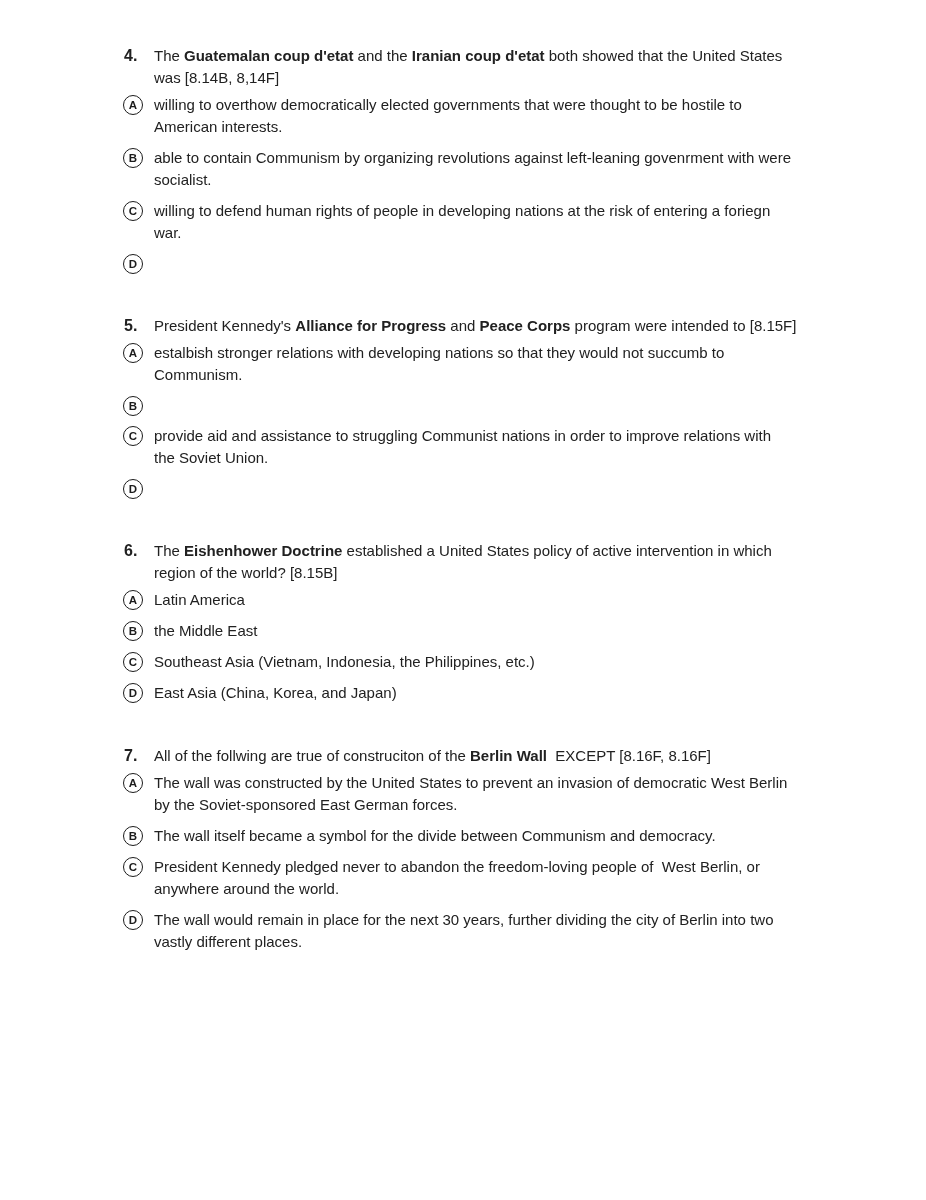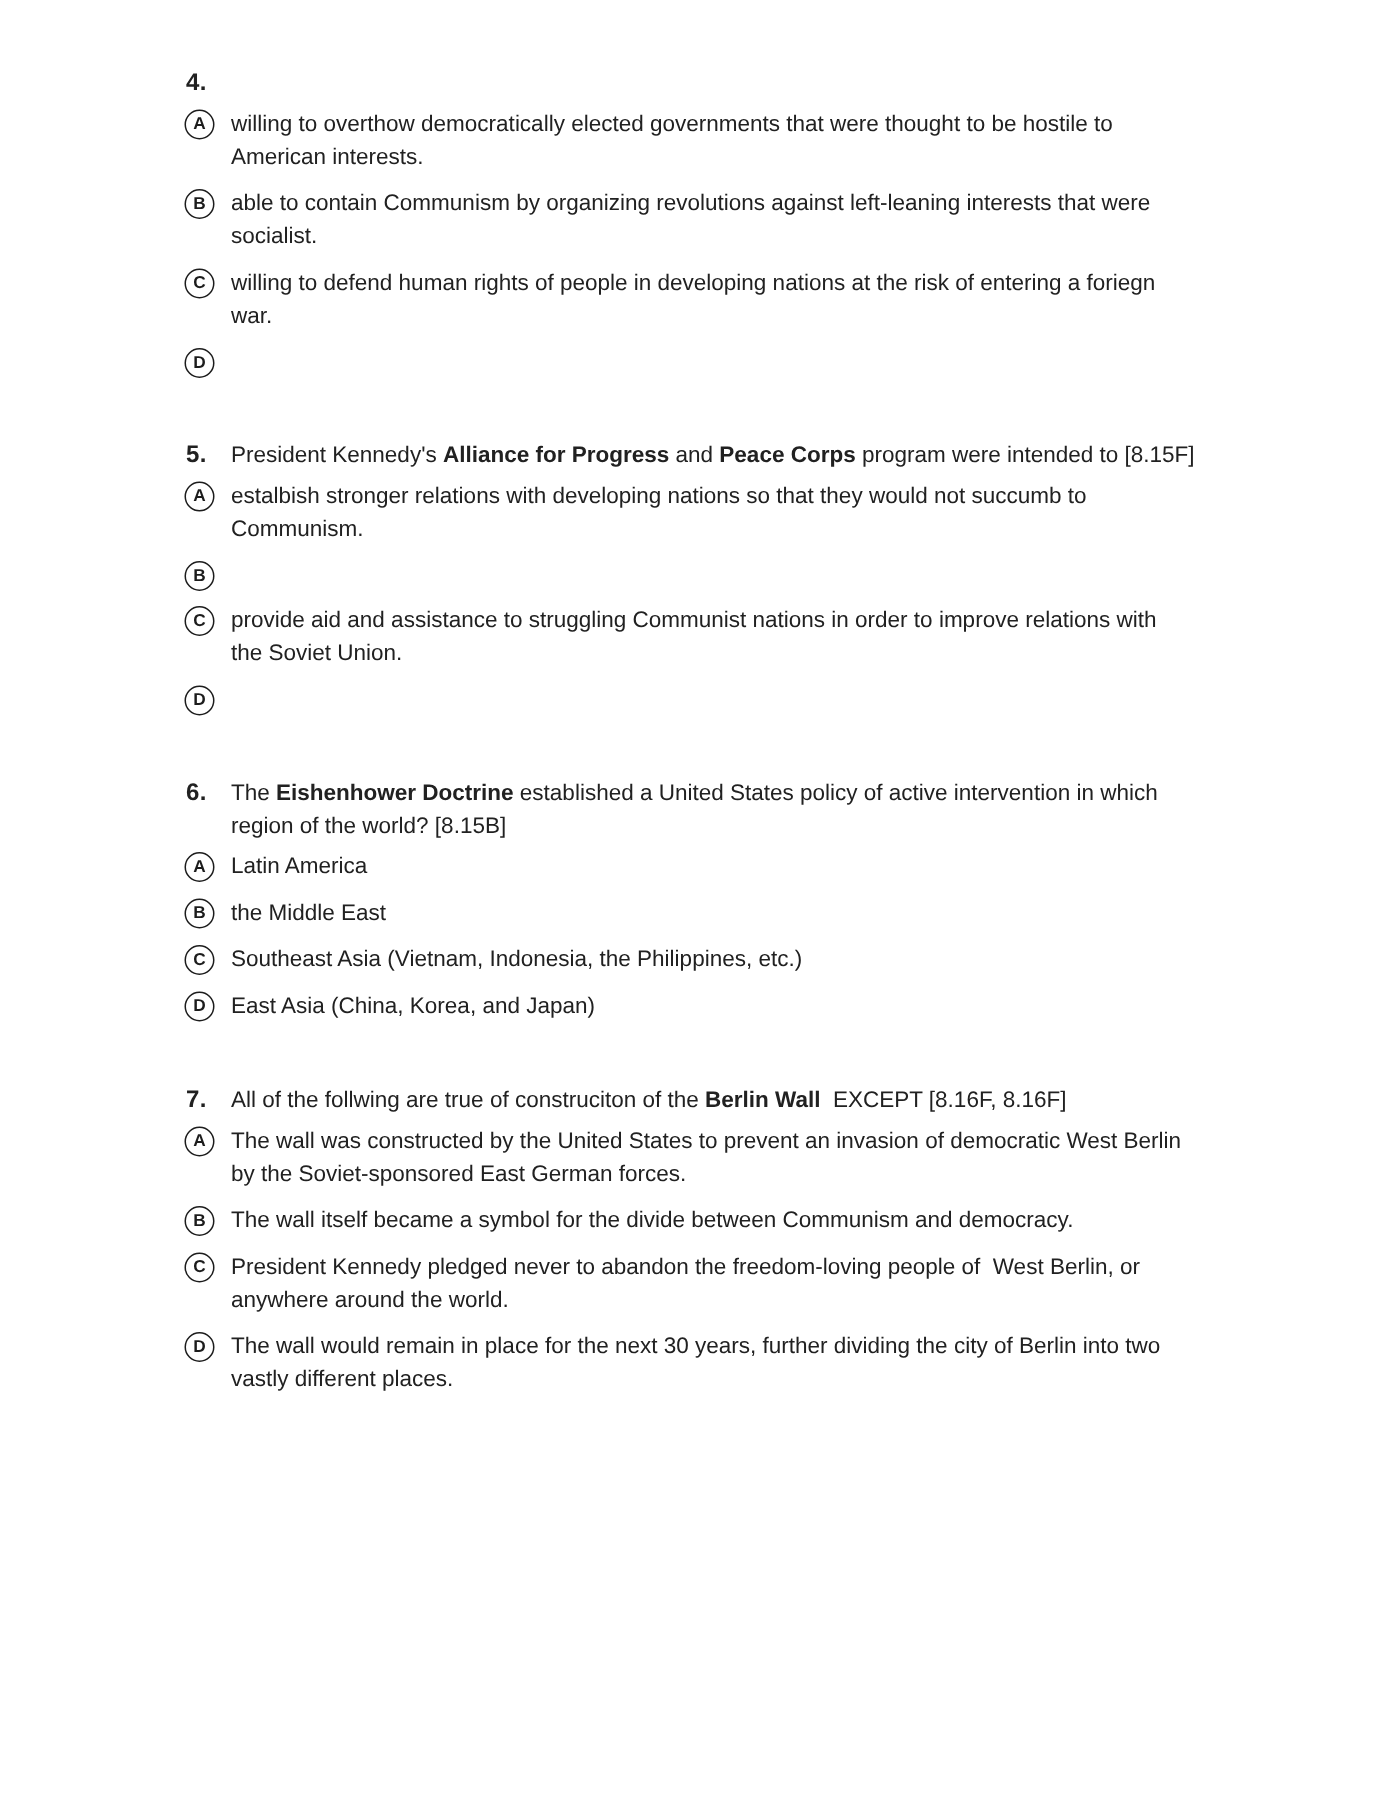--- a/index.html
+++ b/index.html
@@ -72,35 +72,37 @@
   }
 </style>
 </head>
 <body style="background: rgb(255, 255, 255); color: rgb(33, 33, 33);">
 
 <main class="page">
   <section id="questions-container">
   <article class="question">
     <div class="row">
       <span class="gutter"><span class="qnum">4.</span></span>
+      <p class="text prompt">The <b>Guatemalan coup d'etat</b> and the <b>Iranian coup d'etat</b> both showed that the United States
+was [8.14B, 8,14F]</p>
     </div>
     <div class="options">
   <div class="row option">
     <span class="gutter">
               <span class="bubble">A</span>
             </span>
     <p class="text">willing to overthow democratically elected governments that were thought to be hostile to
 American interests.</p>
   </div>
 
   <div class="row option">
     <span class="gutter">
               <span class="bubble">B</span>
             </span>
-    <p class="text">able to contain Communism by organizing revolutions against left-leaning interests that were
+    <p class="text">able to contain Communism by organizing revolutions against left-leaning govenrment with were
 socialist.</p>
   </div>
 
   <div class="row option">
     <span class="gutter">
               <span class="bubble">C</span>
             </span>
     <p class="text">willing to defend human rights of people in developing nations at the risk of entering a foriegn
 war.</p>
   </div>

